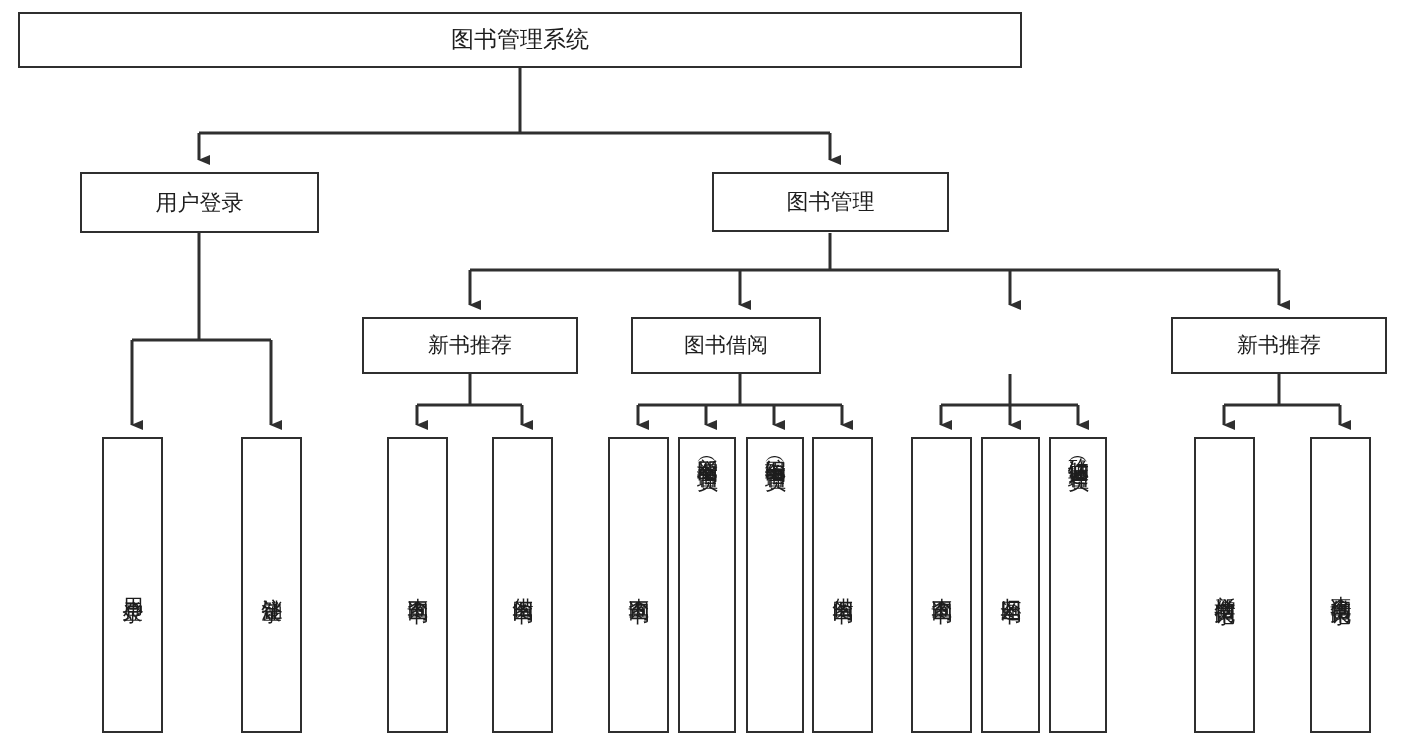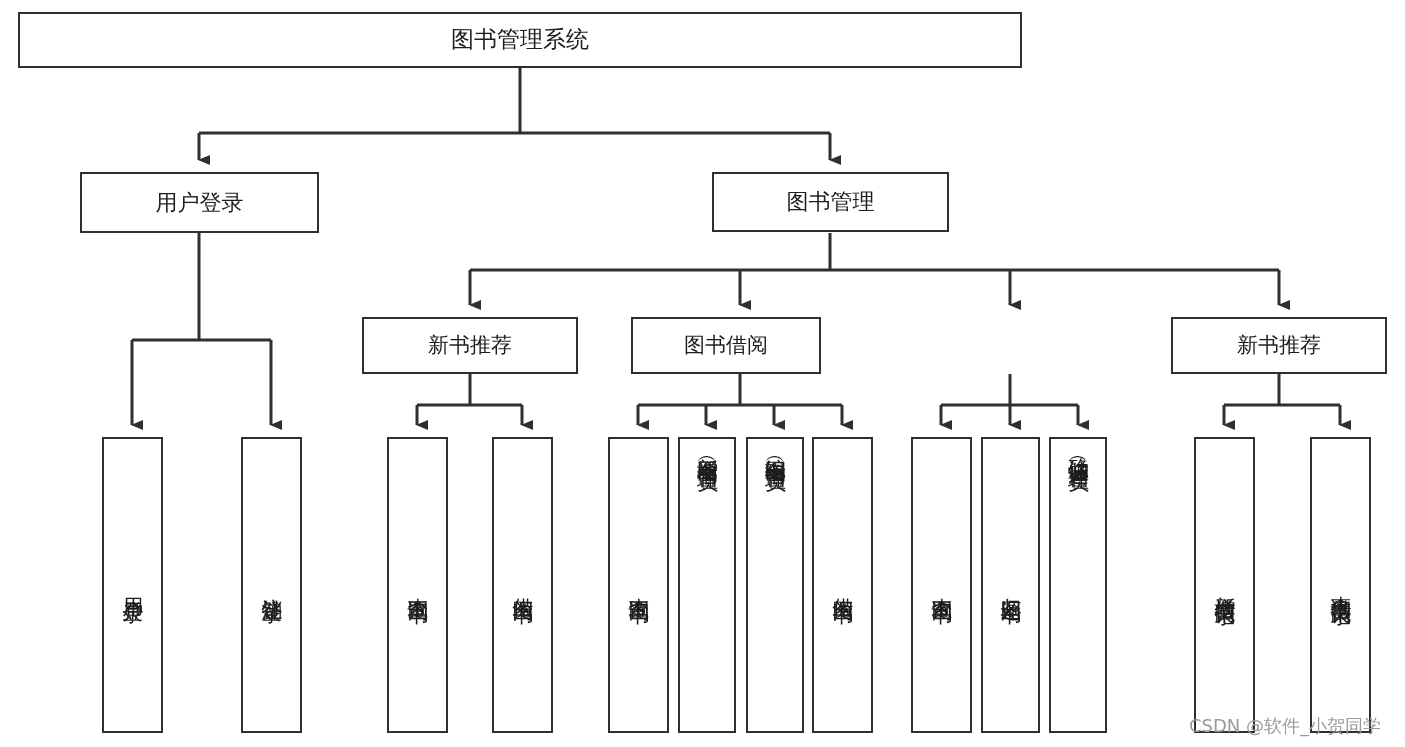--- a/index.html
+++ b/index.html
@@ -191,15 +191,14 @@
     <span class="vtext">确认归还（管理员）</span>
   </div>
 
   <div class="node leaf" style="left:1194px; top:437px; width:61px; height:296px;">
     <span class="vtext">新增借阅记录</span>
   </div>
   <div class="node leaf" style="left:1310px; top:437px; width:61px; height:296px;">
     <span class="vtext">查询借阅记录</span>
   </div>
 
-  <div class="watermark">CSDN @软件_小贺同学</div>
 
 </div>
 
 </body></html>

